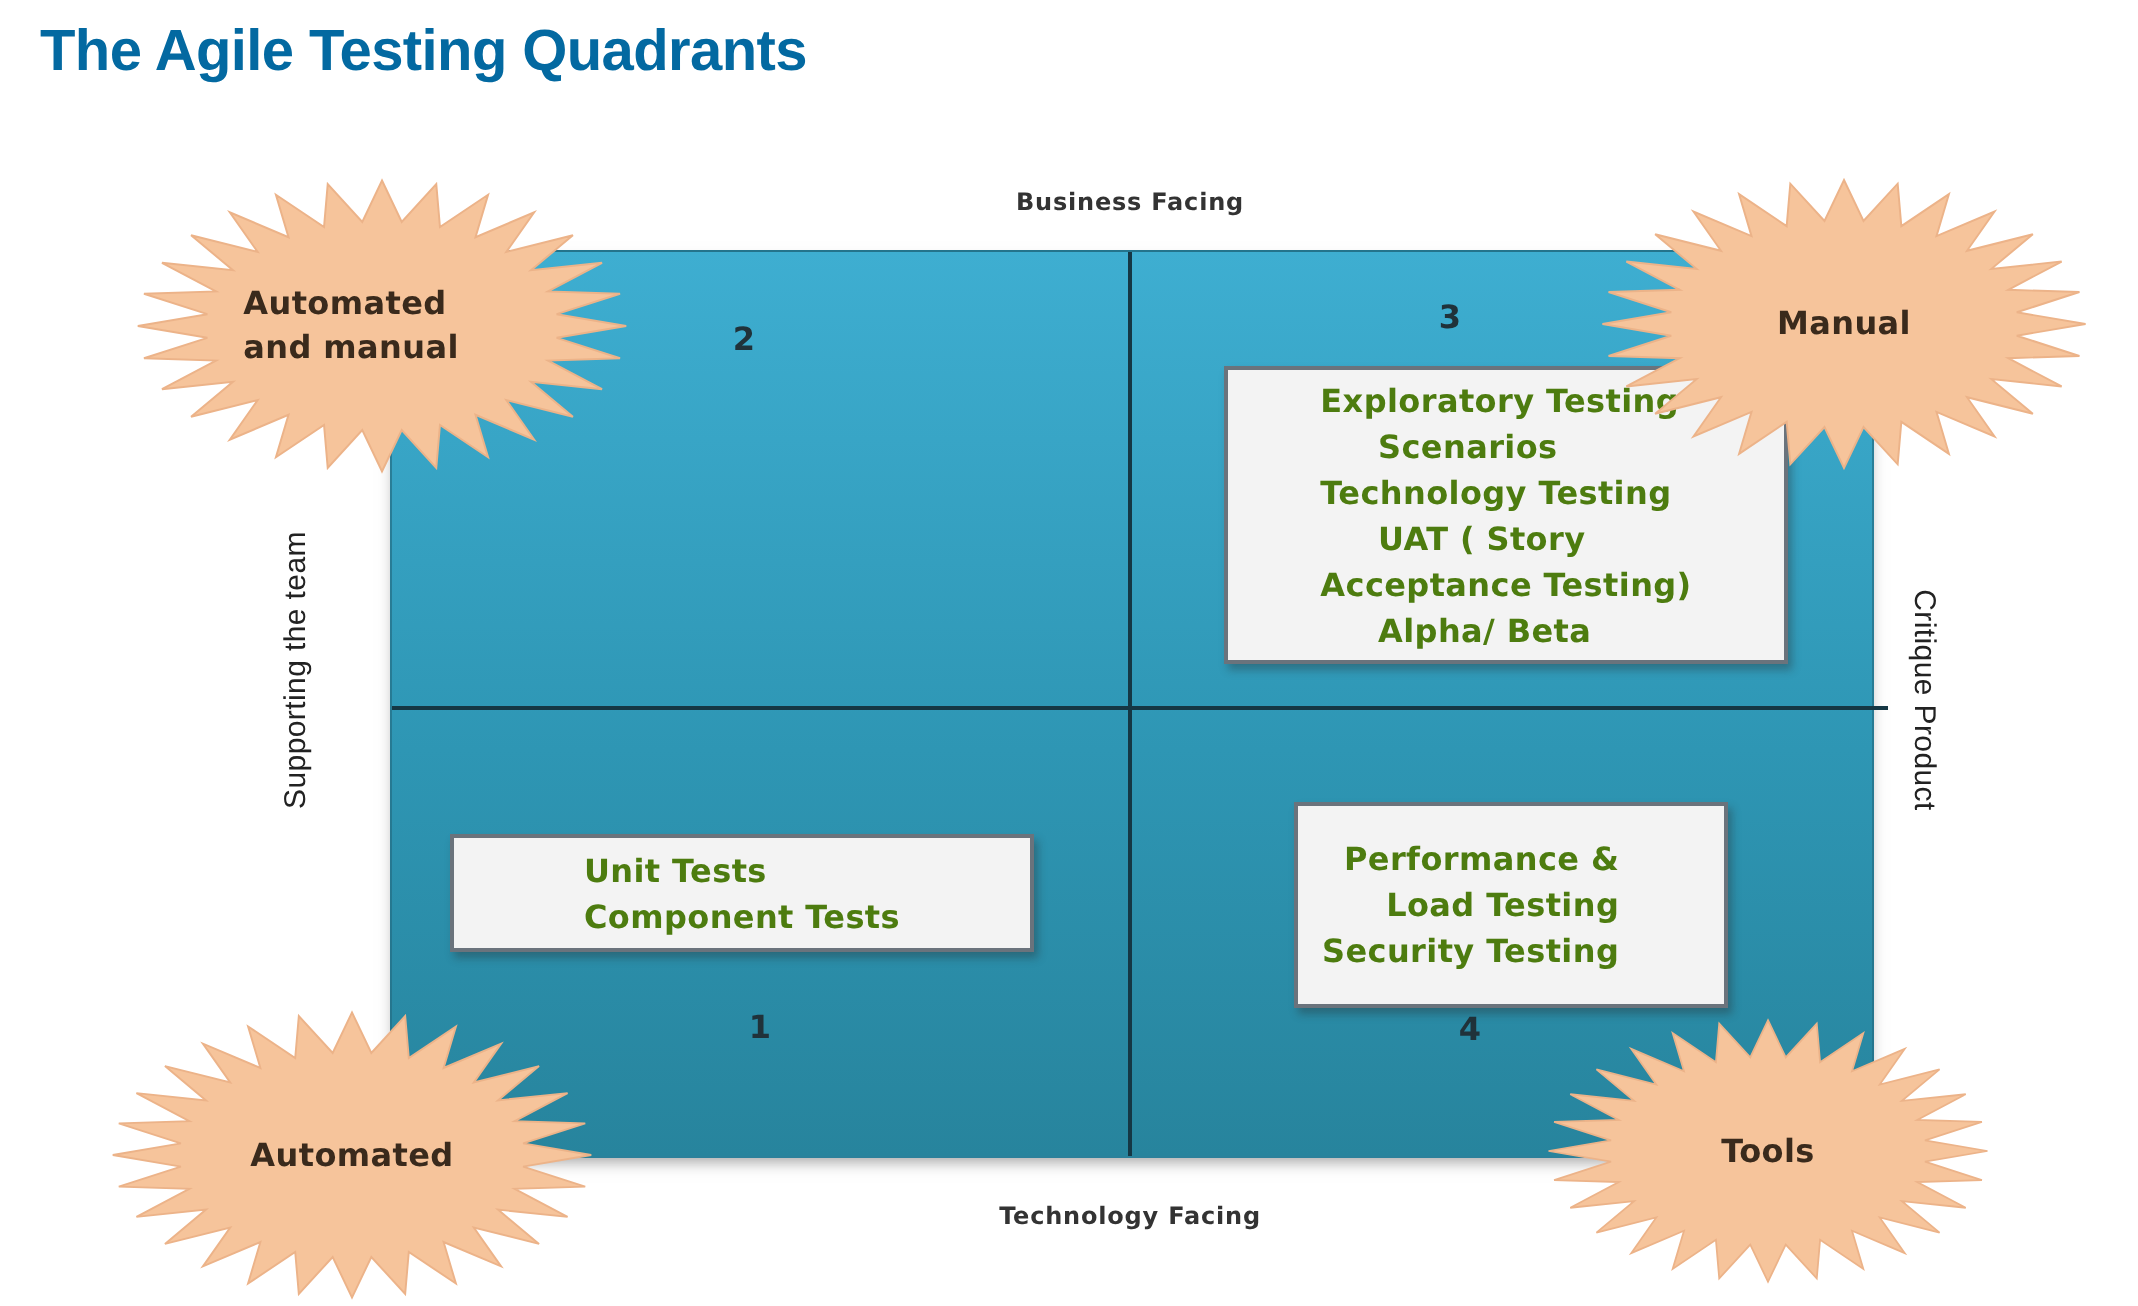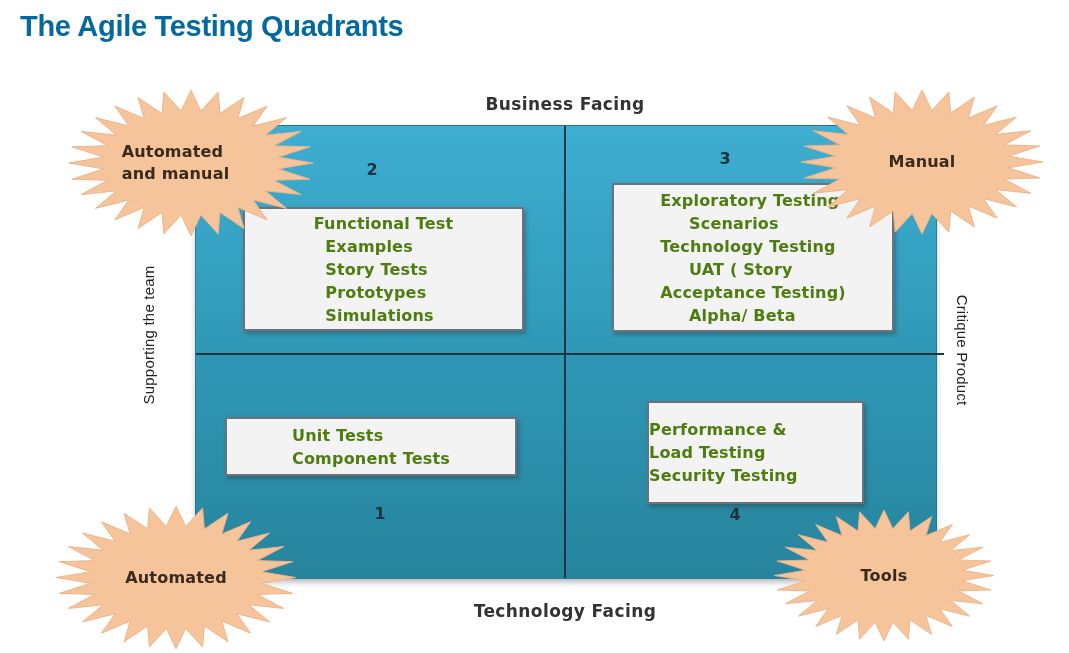--- a/index.html
+++ b/index.html
@@ -7,21 +7,21 @@
     position:relative;width:1069px;height:653px;overflow:hidden;
     font-family:"DejaVu Sans",sans-serif;background:#ffffff;
   }
   .page-title{
     position:absolute;left:20px;top:10px;margin:0;
     font-family:"Liberation Sans",sans-serif;
     font-size:29px;font-weight:700;color:#0369a1;letter-spacing:-0.3px;
   }
   .axis{
     position:absolute;left:195px;width:740px;text-align:center;
-    font-size:17px;font-weight:700;color:#333333;letter-spacing:0.4px;
+    font-size:12px;font-weight:700;color:#333333;letter-spacing:0.4px;
   }
   .axis.top{top:94px;}
   .axis.bottom{top:601px;}
   .side-label{
     position:absolute;white-space:nowrap;
     font-family:"Liberation Sans",sans-serif;
     font-size:15px;font-weight:400;color:#222222;letter-spacing:0.2px;
   }
   .side-label.left{left:148px;top:335px;transform:translate(-50%,-50%) rotate(-90deg);}
   .side-label.right{left:962px;top:350px;transform:translate(-50%,-50%) rotate(90deg);}
@@ -48,21 +48,21 @@
     box-shadow:2px 3px 4px rgba(40,40,40,.35);
     display:flex;align-items:center;justify-content:center;
     font-size:16px;font-weight:700;color:#4d7c0f;line-height:23px;
     letter-spacing:0.2px;
   }
   .qbox .inner{white-space:pre;text-align:left;}
   .qbox.q2{left:243px;top:207px;width:277px;height:120px;}
   .qbox.q3{left:612px;top:183px;width:278px;height:145px;}
   .qbox.q1{left:225px;top:417px;width:288px;height:55px;}
   .qbox.q4{left:647px;top:401px;width:213px;height:99px;justify-content:flex-start;}
-  .qbox.q4 .inner{padding-left:0;}
+  .qbox.q4 .inner{padding-left:12px;text-align:right;}
   .starburst{position:absolute;z-index:5;}
   .starburst svg{display:block;width:100%;height:100%;}
   .starburst polygon{fill:var(--callout-fill,#F6C49B);stroke:#ecb389;stroke-width:0.8;}
   .star-text{
     position:absolute;left:50%;top:50%;transform:translate(-50%,-50%);
     font-size:16px;font-weight:700;color:#3a2a1c;line-height:22px;
     white-space:pre;text-align:left;letter-spacing:0.2px;
   }
   .sb-tl{left:62px;top:89px;width:258px;height:148px;}
   .sb-tl .star-text{left:44%;}
@@ -82,23 +82,20 @@
   <div class="grid">
     <div class="vline"></div>
     <div class="hline"></div>
   </div>
 
   <div class="q-number num-2">2</div>
   <div class="q-number num-3">3</div>
   <div class="q-number num-1">1</div>
   <div class="q-number num-4">4</div>
 
-  <div class="qbox q2">
-    <div class="inner"><div>Functional Test</div><div>  Examples</div><div>  Story Tests</div><div>  Prototypes</div><div>  Simulations</div></div>
-  </div>
   <div class="qbox q3">
     <div class="inner"><div>Exploratory Testing</div><div>     Scenarios</div><div>Technology Testing</div><div>     UAT ( Story</div><div>Acceptance Testing)</div><div>     Alpha/ Beta</div></div>
   </div>
   <div class="qbox q1">
     <div class="inner"><div>Unit Tests</div><div>Component Tests</div></div>
   </div>
   <div class="qbox q4">
     <div class="inner"><div>Performance &amp;</div><div>Load Testing</div><div>Security Testing</div></div>
   </div>
 

